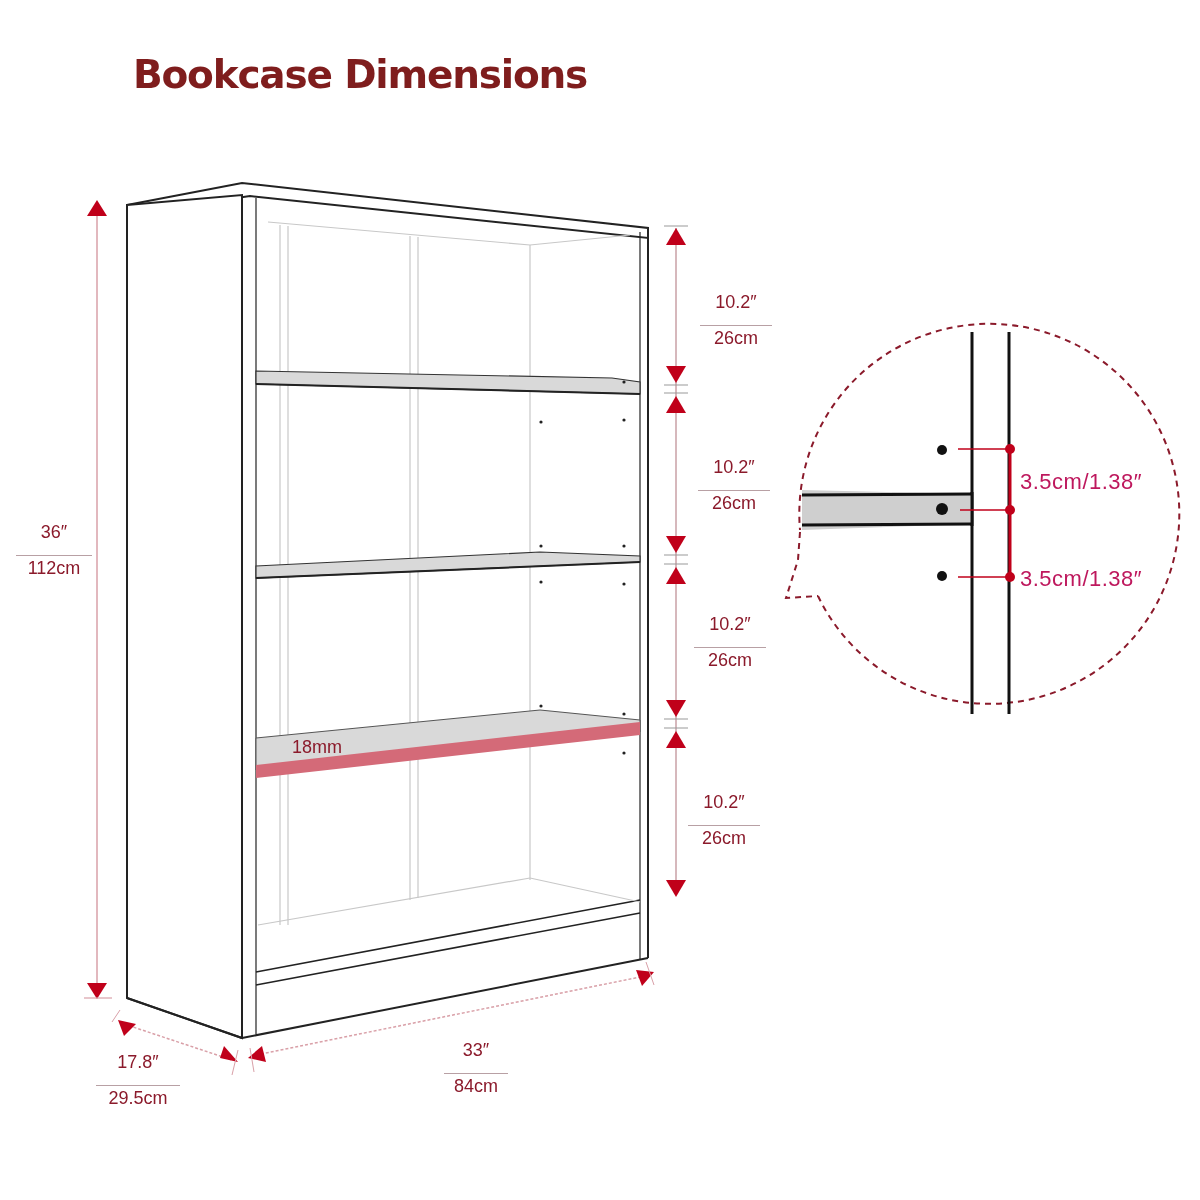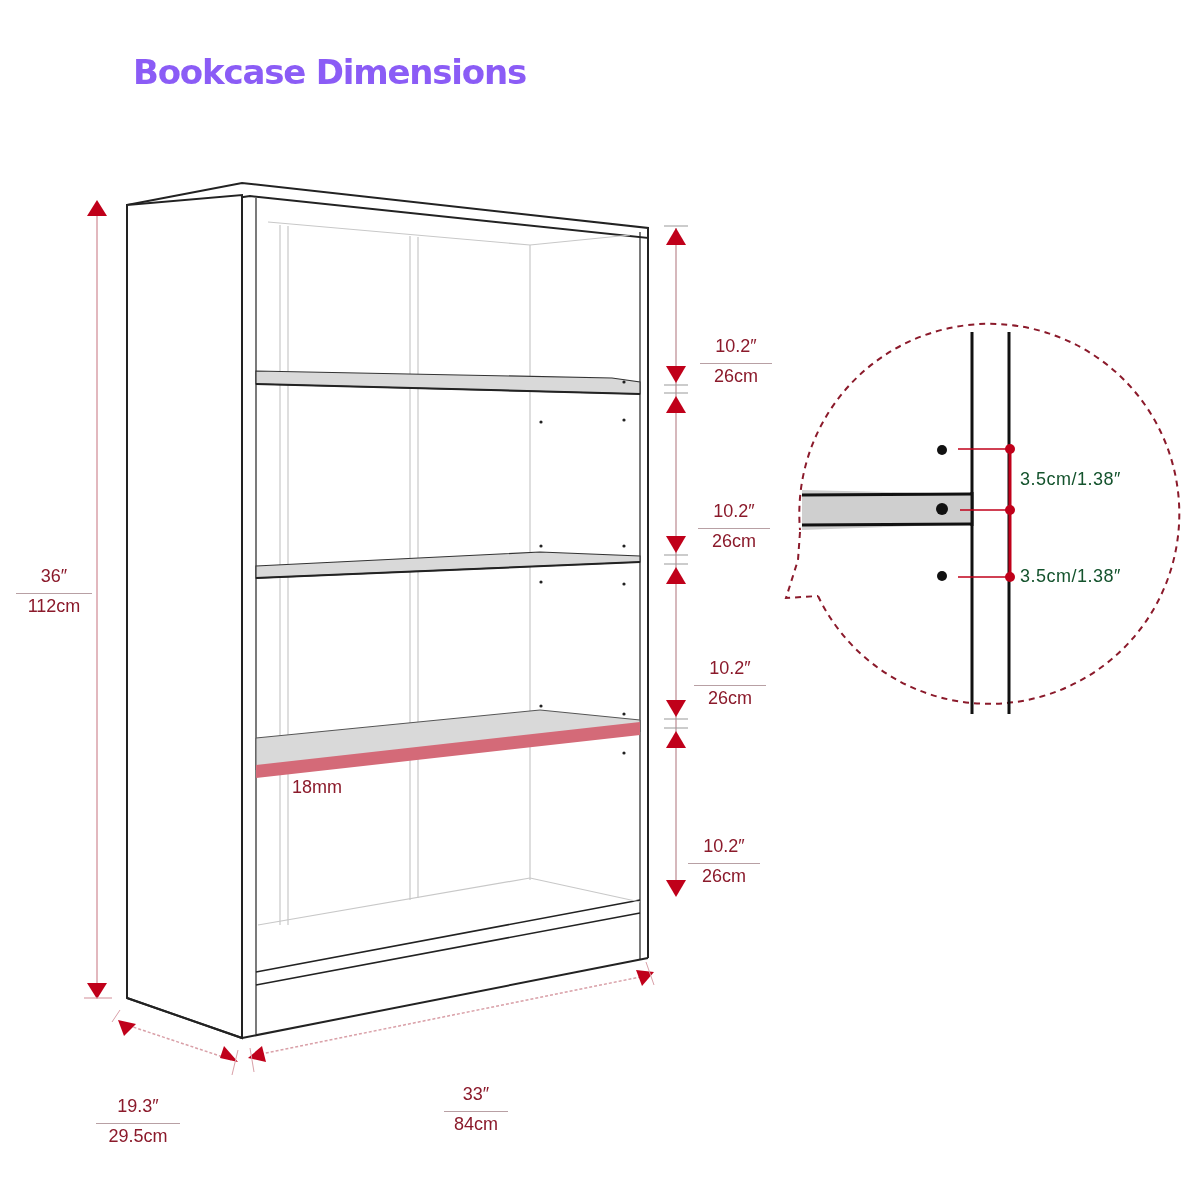--- a/index.html
+++ b/index.html
@@ -1,22 +1,22 @@
 <!DOCTYPE html>
 <html><head>
 <meta charset="utf-8">
 <style>
   html, body { margin:0; padding:0; background:#ffffff; }
   body { width:1200px; height:1200px; position:relative; overflow:hidden; font-family:"DejaVu Sans", sans-serif; }
-  .title { position:absolute; left:133px; top:52px; font-family:"DejaVu Sans", sans-serif; font-weight:bold; font-size:34px; letter-spacing:-1.2px; color:#8b5cf6; }
+  .title { position:absolute; left:133px; top:52px; font-family:"DejaVu Sans", sans-serif; font-weight:bold; font-size:39px; letter-spacing:-1.2px; color:#7f1d1d; }
   svg { position:absolute; left:0; top:0; }
   .lbl { position:absolute; color:#8b1a2b; font-family:"Liberation Sans", sans-serif; font-size:18px; text-align:center; line-height:20px; }
-  .lbl .top { display:block; padding-bottom:7px; border-bottom:1px solid #b8a0a4;margin-top:44px; }
+  .lbl .top { display:block; padding-bottom:13px; border-bottom:1px solid #b8a0a4; }
   .lbl .bot { display:block; padding-top:2px; }
-  .dlbl { position:absolute; color:#14532d; font-family:"Liberation Sans", sans-serif; font-size:18px; letter-spacing:0.5px; }
+  .dlbl { position:absolute; color:#be185d; font-family:"Liberation Sans", sans-serif; font-size:22px; letter-spacing:0.5px; }
   .thk { position:absolute; color:#8b1a2b; font-family:"Liberation Sans", sans-serif; font-size:18px; }
 </style>
 </head>
 <body>
 
 <div class="title">Bookcase Dimensions</div>
 
 <svg width="1200" height="1200" viewBox="0 0 1200 1200">
   <defs>
     <marker id="triUp" markerWidth="10" markerHeight="10" refX="5" refY="0" orient="auto"></marker>
@@ -166,24 +166,24 @@
 </div>
 <div class="lbl" style="left:694px; top:614px; width:72px;">
   <span class="top">10.2″</span>
   <span class="bot">26cm</span>
 </div>
 <div class="lbl" style="left:688px; top:792px; width:72px;">
   <span class="top">10.2″</span>
   <span class="bot">26cm</span>
 </div>
 
-<div class="thk" style="left:292px; top:737px;margin-top:40px;">18mm</div>
+<div class="thk" style="left:292px; top:737px;">18mm</div>
 
 <div class="lbl" style="left:96px; top:1052px; width:84px;">
-  <span class="top">19.3″</span>
+  <span class="top">17.8″</span>
   <span class="bot">29.5cm</span>
 </div>
 
 <div class="lbl" style="left:444px; top:1040px; width:64px;">
   <span class="top">33″</span>
   <span class="bot">84cm</span>
 </div>
 
 <div class="dlbl" style="left:1020px; top:469px;">3.5cm/1.38″</div>
 <div class="dlbl" style="left:1020px; top:566px;">3.5cm/1.38″</div>

